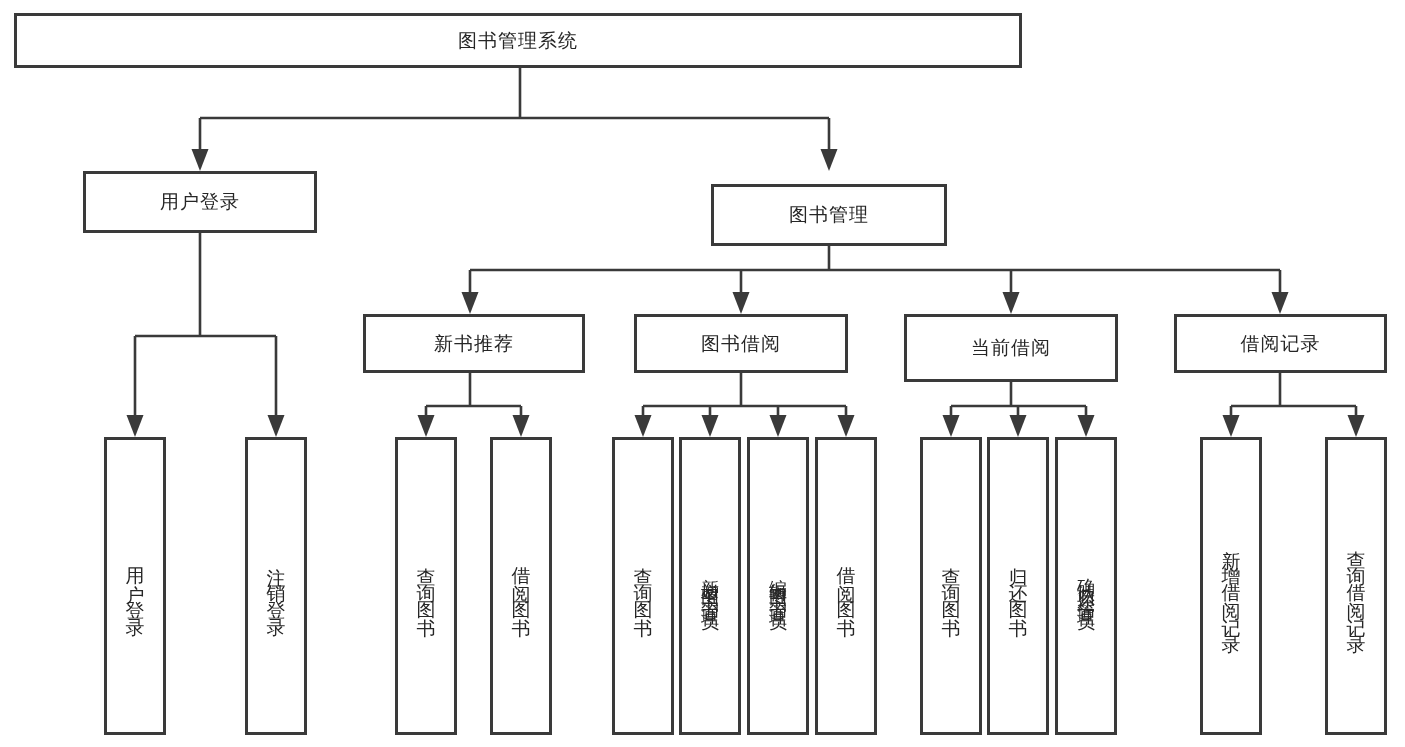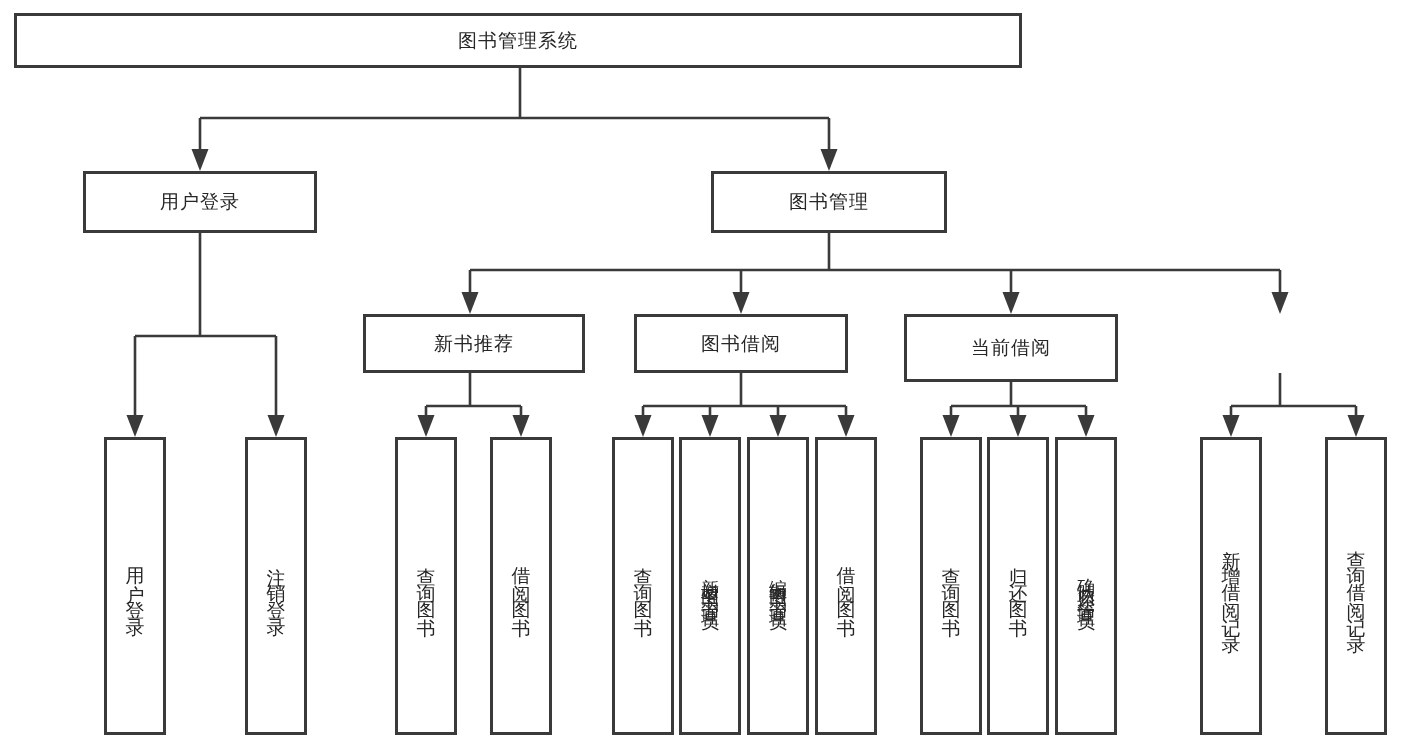--- a/index.html
+++ b/index.html
@@ -87,32 +87,35 @@
     </g>
   </svg>
 
   <div class="box" style="left:14px;top:13px;width:1008px;height:55px;align-items:center;">
     <span class="h-label">图书管理系统</span>
   </div>
 
   <div class="box" style="left:83px;top:171px;width:234px;height:62px;">
     <span class="h-label">用户登录</span>
   </div>
-  <div class="box" style="left:711px;top:171px;width:236px;height:62px;">
+  <div class="box" style="left:711px;top:184px;width:236px;height:62px;">
     <span class="h-label">图书管理</span>
   </div>
 
   <div class="box" style="left:363px;top:314px;width:222px;height:59px;">
     <span class="h-label">新书推荐</span>
   </div>
   <div class="box" style="left:634px;top:314px;width:214px;height:59px;">
     <span class="h-label">图书借阅</span>
   </div>
   <div class="box" style="left:904px;top:314px;width:214px;height:68px;">
     <span class="h-label">当前借阅</span>
+  </div>
+  <div class="box" style="left:1174px;top:314px;width:213px;height:59px;">
+    <span class="h-label">借阅记录</span>
   </div>
 
   <div class="box" style="left:104px;top:437px;width:62px;height:298px;">
     <span class="v-label">用户登录</span>
   </div>
   <div class="box" style="left:245px;top:437px;width:62px;height:298px;">
     <span class="v-label">注销登录</span>
   </div>
 
   <div class="box" style="left:395px;top:437px;width:62px;height:298px;">

